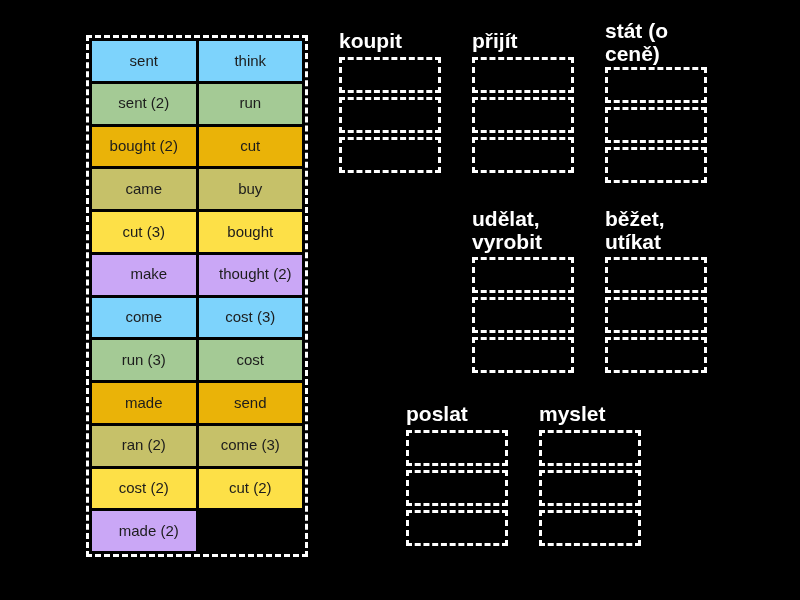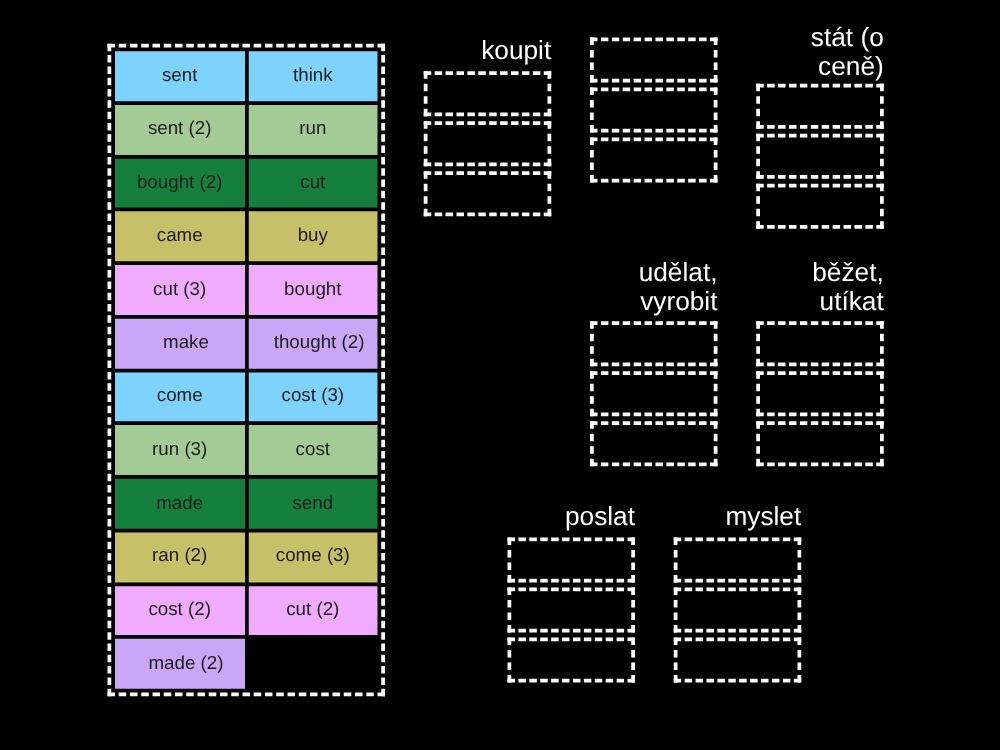--- a/index.html
+++ b/index.html
@@ -33,35 +33,35 @@
     align-items: center;
     justify-content: center;
     font-size: 15px;
     color: #1c1c1c;
     text-align: center;
     line-height: 1.1;
     user-select: none;
   }
   .c-orange { background: #7dd3fc; }
   .c-green  { background: #a4ca95; }
-  .c-cyan   { background: #15803d; }
+  .c-cyan   { background: #eab308; }
   .c-khaki  { background: #c6c169; }
-  .c-pink   { background: #f0abfc; }
+  .c-pink   { background: #fde047; }
   .c-purple { background: #caa7f6; padding-left: 10px; }
 
   
   .zone {
     position: absolute;
     width: 102px;
   }
   .zone-label {
     color: #ffffff;
     font-size: 21px;
-    font-weight: normal;
-    text-align: right;
+    font-weight: bold;
+    text-align: left;
     line-height: 1.08;
     white-space: pre-line;
     margin-bottom: 4px;
     user-select: none;
   }
   .slots { display: flex; flex-direction: column; gap: 4px; }
   .slot {
     height: 36px;
     border: 3px dashed #ffffff;
     background: #000000;
@@ -117,20 +117,21 @@
   <div class="zone" id="zone-0">
     <div class="zone-label">koupit</div>
     <div class="slots">
       <div class="slot"></div>
       <div class="slot"></div>
       <div class="slot"></div>
     </div>
   </div>
 
   <div class="zone" id="zone-1">
+    <div class="zone-label">přijít</div>
     <div class="slots">
       <div class="slot"></div>
       <div class="slot"></div>
       <div class="slot"></div>
     </div>
   </div>
 
   <div class="zone" id="zone-2">
     <div class="zone-label">stát (o
 ceně)</div>

